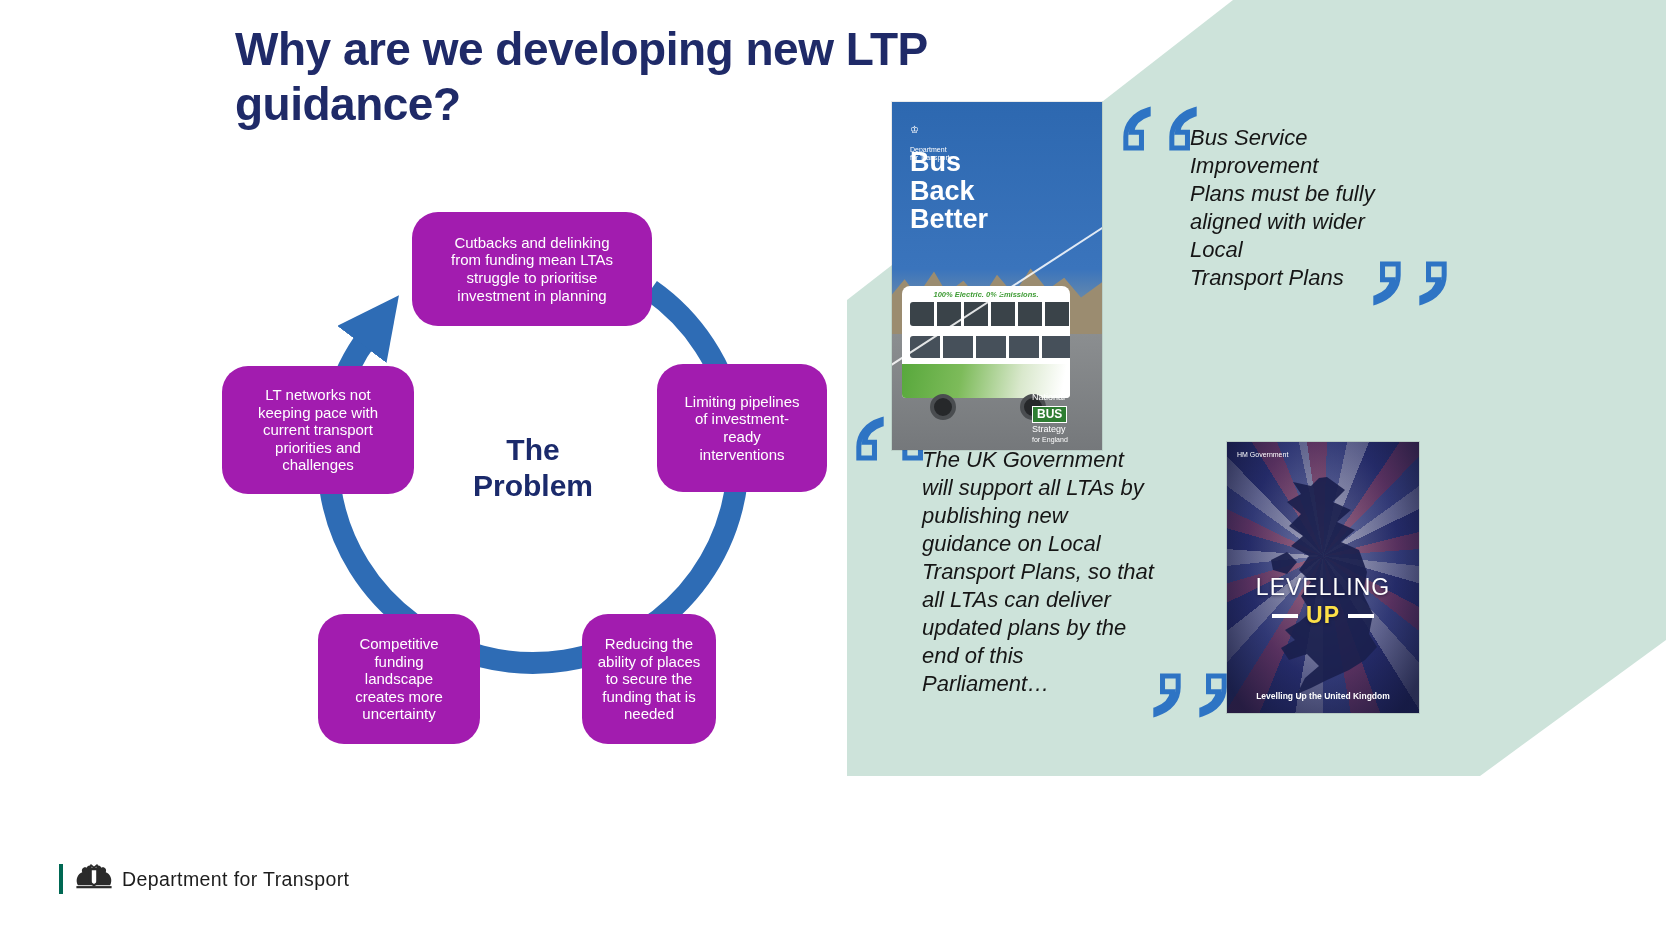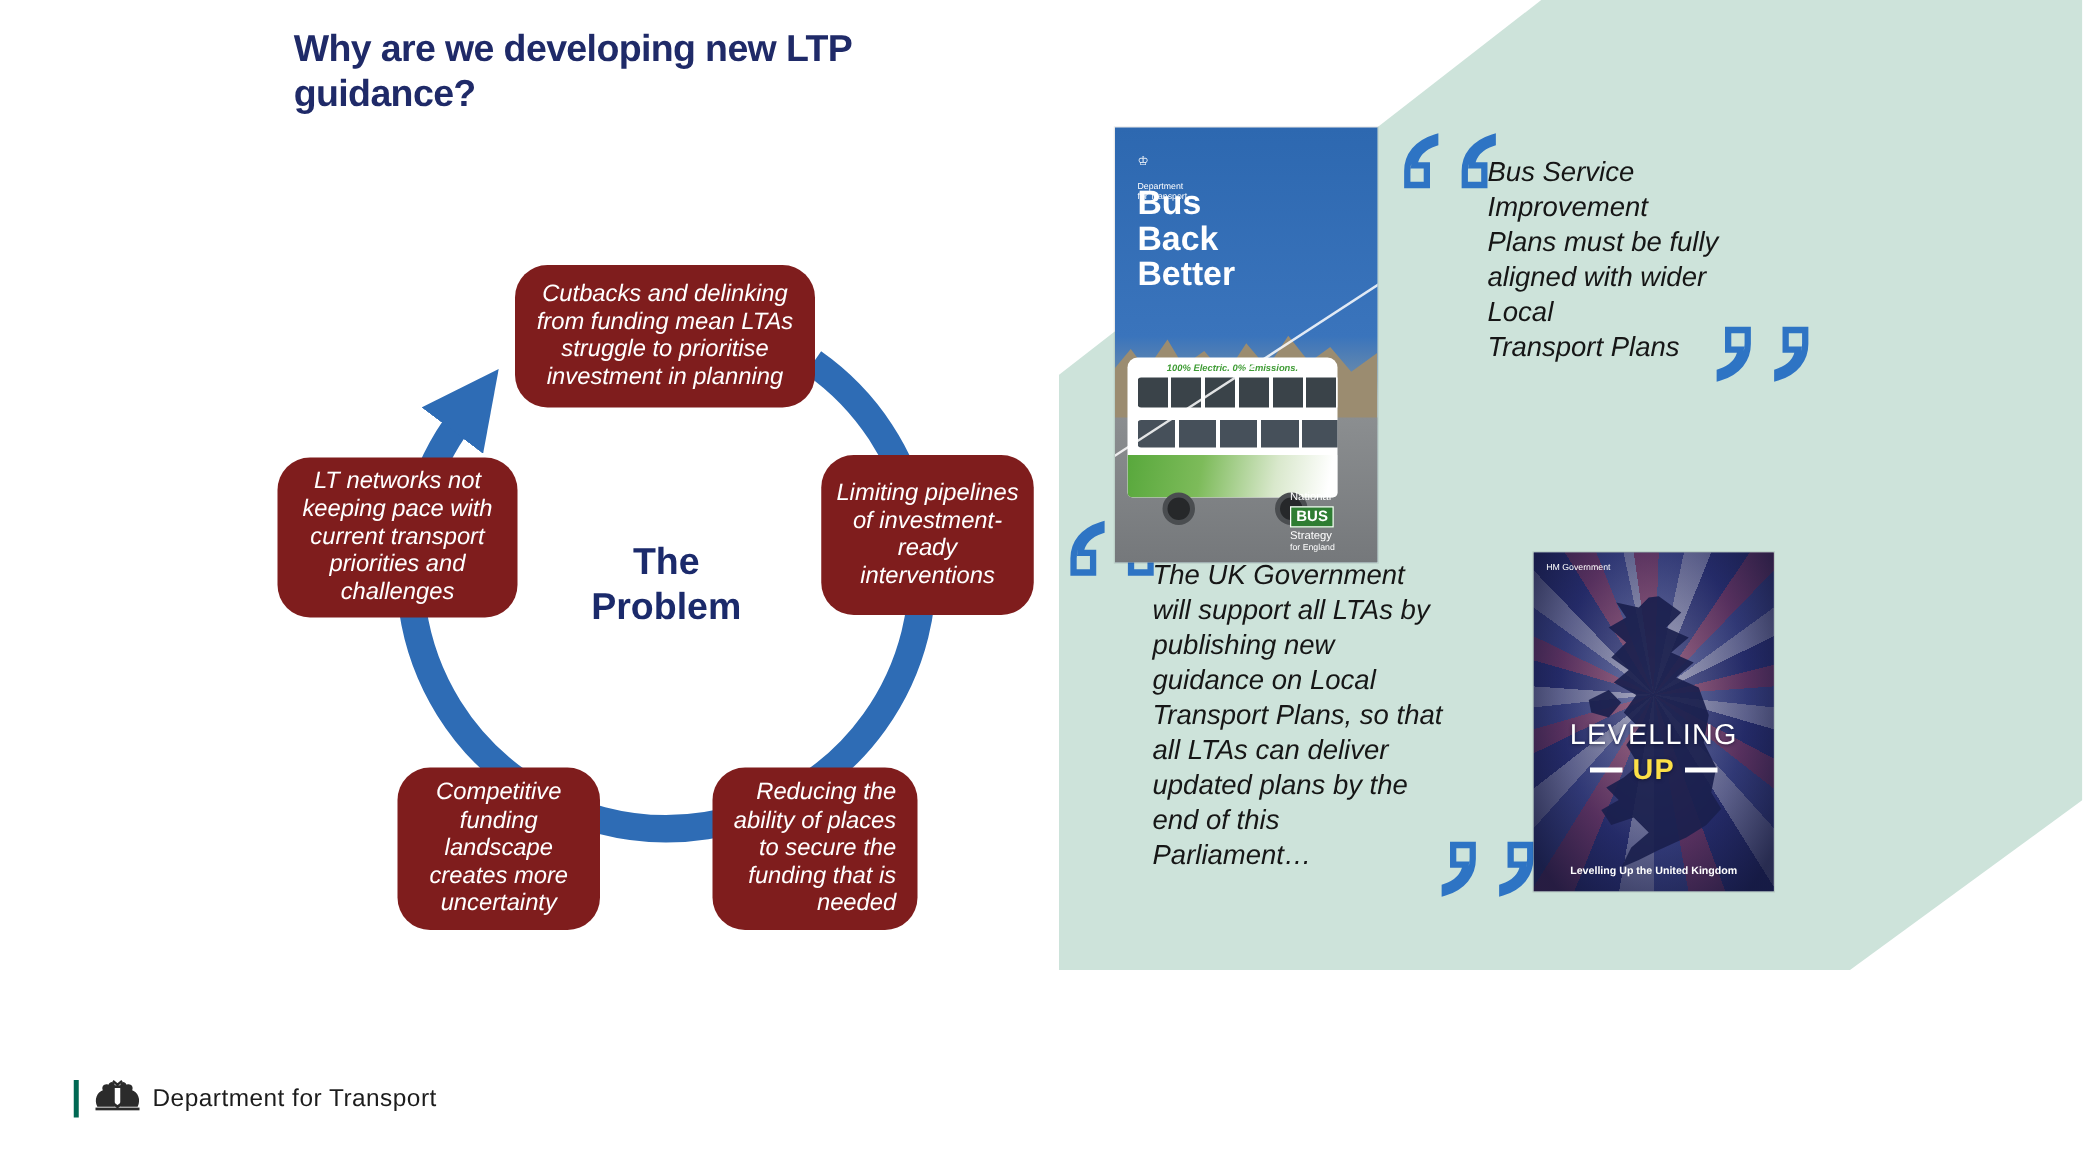--- a/index.html
+++ b/index.html
@@ -5,43 +5,43 @@
   html,body{margin:0;padding:0;}
   body{
     width:1666px;height:934px;position:relative;overflow:hidden;
     background:#ffffff;font-family:"Liberation Sans",sans-serif;
   }
   .abs{position:absolute;}
 
   
   .slide-title{
     left:235px;top:22px;width:780px;
-    font-size:30px;font-weight:bold;line-height:1.2;
+    font-size:46px;font-weight:bold;line-height:1.2;
     color:#1f2a68;white-space:pre-line;letter-spacing:-0.5px;
   }
 
   
   .mint-shape{
     left:847px;top:0;width:819px;height:776px;background:#cde3da;
     clip-path:polygon(47.13% 0%,100% 0%,100% 82.47%,77.29% 100%,0% 100%,0% 38.66%);
   }
 
   
   .cycle-svg{left:303px;top:228px;width:460px;height:460px;}
   .cycle-box{
-    background:#7f1d1d;border-radius:26px;color:#ffffff;
-    font-size:19px;line-height:1.17;text-align:center;
+    background:#a21caf;border-radius:26px;color:#ffffff;
+    font-size:15px;line-height:1.17;text-align:center;
     display:flex;align-items:center;justify-content:center;
-    white-space:pre-line;z-index:3;padding:4px 6px;box-sizing:border-box;font-style:italic;
+    white-space:pre-line;z-index:3;padding:4px 6px;box-sizing:border-box;
   }
   .box-top{left:412px;top:212px;width:240px;height:114px;}
   .box-left{left:222px;top:366px;width:192px;height:128px;}
   .box-right{left:657px;top:364px;width:170px;height:128px;}
   .box-bl{left:318px;top:614px;width:162px;height:130px;}
-  .box-br{left:570px;top:614px;width:164px;height:130px;text-align:right;}
+  .box-br{left:582px;top:614px;width:134px;height:130px;}
   .problem-label{
     left:427px;top:432px;width:212px;text-align:center;
     font-size:30px;font-weight:bold;line-height:1.2;color:#1b2a6b;
     white-space:pre-line;z-index:2;
   }
 
   
   .qmarks{display:flex;gap:8px;z-index:4;}
   .qmarks svg{display:block;}
   .qmarks.closing svg{transform:rotate(180deg);}

